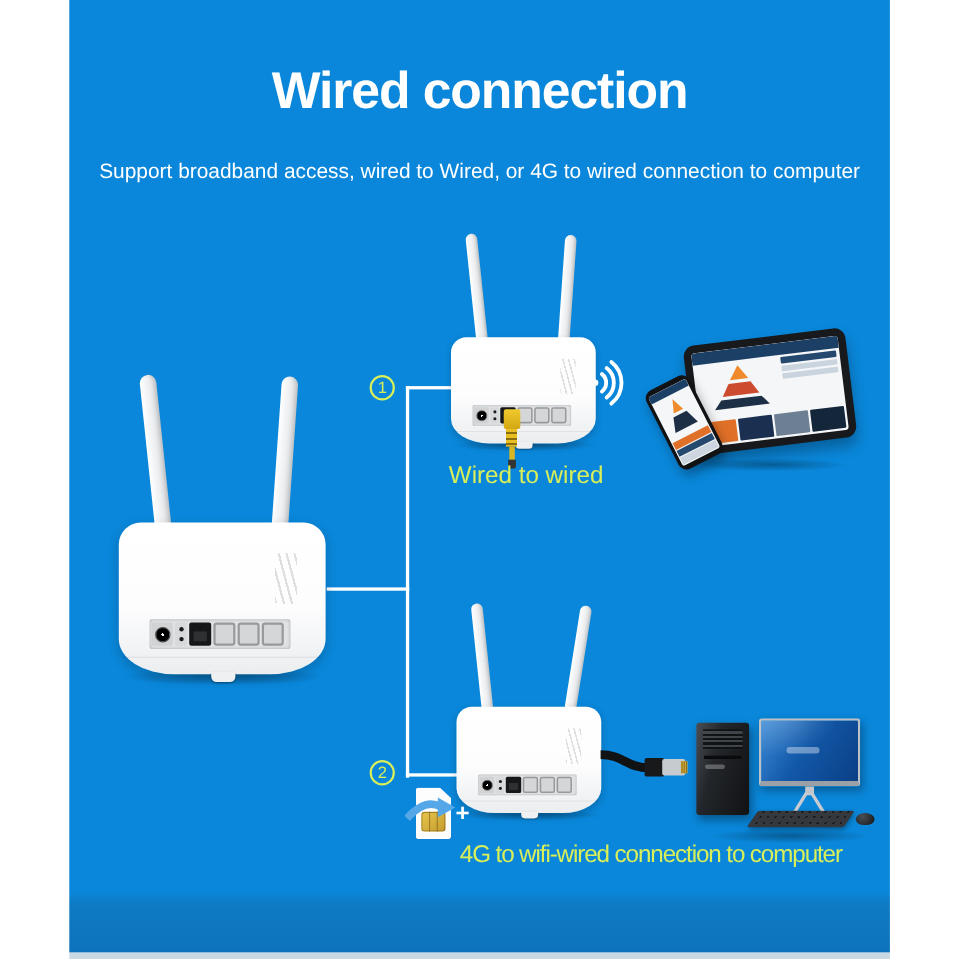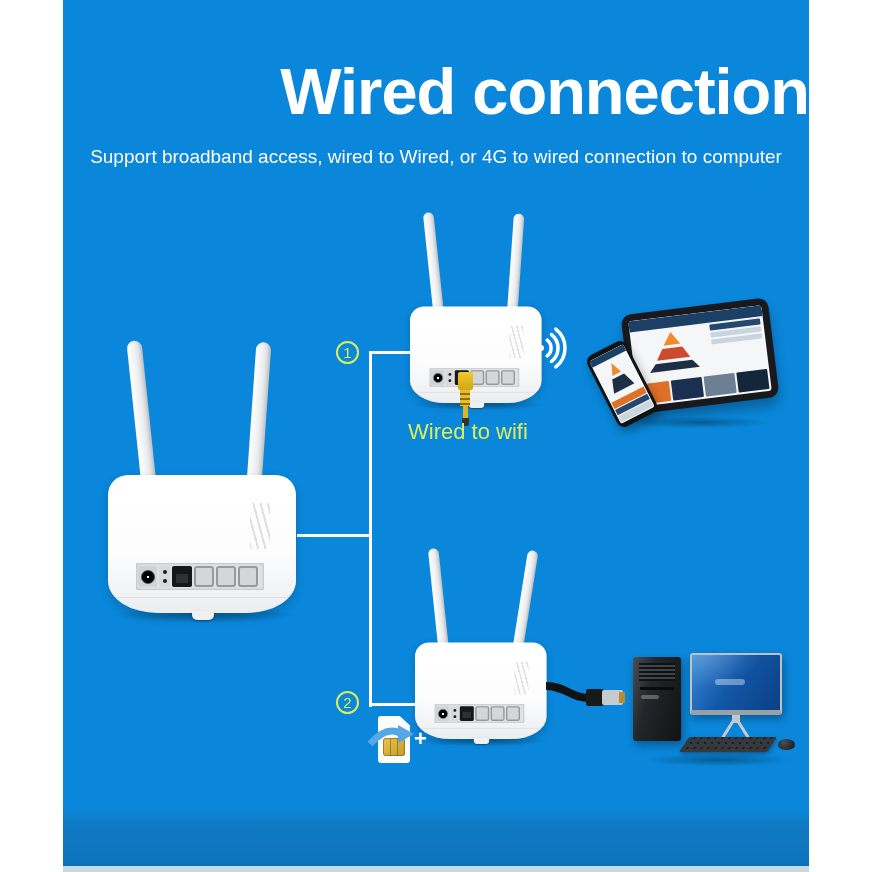--- a/index.html
+++ b/index.html
@@ -5,22 +5,22 @@
   html,body{margin:0;padding:0;background:#ffffff;}
   .stage{position:relative;width:872px;height:872px;background:#ffffff;overflow:hidden;
          font-family:"Liberation Sans",sans-serif;}
 
   
   .panel{position:absolute;left:63px;top:0;width:746px;height:866px;
          background:linear-gradient(180deg,#0a87da 0%,#0a87da 93.5%,#0e7ac4 95%,#0c73bb 100%);}
   .floor-strip{position:absolute;left:63px;top:866px;width:746px;height:6px;background:#c9d9e4;}
 
   
-  .title{position:absolute;left:63px;top:54px;width:746px;text-align:right;color:#ffffff;
-         font-size:65px;font-weight:bold;letter-spacing:-1px;}
+  .title{position:absolute;left:63px;top:54px;width:746px;text-align:center;color:#ffffff;
+         font-size:47px;font-weight:bold;letter-spacing:-1px;}
   .subtitle{position:absolute;left:63px;top:146px;width:746px;text-align:center;color:#ffffff;
          font-size:19px;font-weight:normal;}
 
   
   .cline{position:absolute;background:#ffffff;}
   .marker{position:absolute;width:23px;height:23px;border:2px solid #d9ef5a;border-radius:50%;
           color:#d9ef5a;font-size:15px;display:flex;align-items:center;justify-content:center;
           box-sizing:border-box;}
 
   .scenario-label{position:absolute;color:#d9ef5a;font-size:22px;}
@@ -220,21 +220,21 @@
       <div class="ytip"></div>
   </div>
 
   <svg class="wifi" width="36" height="44" viewBox="0 0 36 44">
     <circle cx="4" cy="22" r="3" fill="#ffffff"></circle>
     <path d="M10.2 14.1 A10 10 0 0 1 10.2 29.9" stroke="#ffffff" stroke-width="3.5" fill="none" stroke-linecap="round"></path>
     <path d="M14.5 8.6 A17 17 0 0 1 14.5 35.4" stroke="#ffffff" stroke-width="3.5" fill="none" stroke-linecap="round"></path>
     <path d="M18.8 3.1 A24 24 0 0 1 18.8 40.9" stroke="#ffffff" stroke-width="3.5" fill="none" stroke-linecap="round"></path>
   </svg>
 
-  <div class="scenario-label" style="left:408px;top:419px;">Wired to wifi</div>
+  <div class="scenario-label" style="left:408px;top:419px;">Wired to wired</div>
 
   <div class="tabgroup">
     <div class="dshadow"></div>
     <div class="tablet">
       <div class="scr">
         <div class="bar"></div>
         <svg class="pyr" viewBox="0 0 40 26" preserveAspectRatio="none">
           <polygon points="20,1 25,9 15,9" fill="#ef8b2c"></polygon>
           <polygon points="14,11 26,11 30,18 10,18" fill="#cc4b2e"></polygon>
           <polygon points="9,20 31,20 35,25 5,25" fill="#1d2f45"></polygon>
@@ -302,20 +302,21 @@
     <div class="simcard">
       <div class="simchip"></div>
     </div>
     <svg class="simarrow" width="48" height="26" viewBox="0 0 48 26">
       <path d="M2 20 Q 18 2 32 9" stroke="#55a7e8" stroke-width="7" fill="none"></path>
       <polygon points="30,1 46,10 30,19" fill="#55a7e8"></polygon>
     </svg>
     <div class="plus">+</div>
   </div>
 
+  <div class="scenario-label" style="left:418px;top:764px;letter-spacing:-1px;">4G to wifi-wired connection to computer</div>
 
   <div class="pcgroup">
     <div class="cshadow"></div>
     <div class="tower">
       <div class="vents"></div>
       <div class="slot"></div>
       <div class="tlogo"></div>
     </div>
     <div class="monitor">
       <div class="mlogo"></div>

